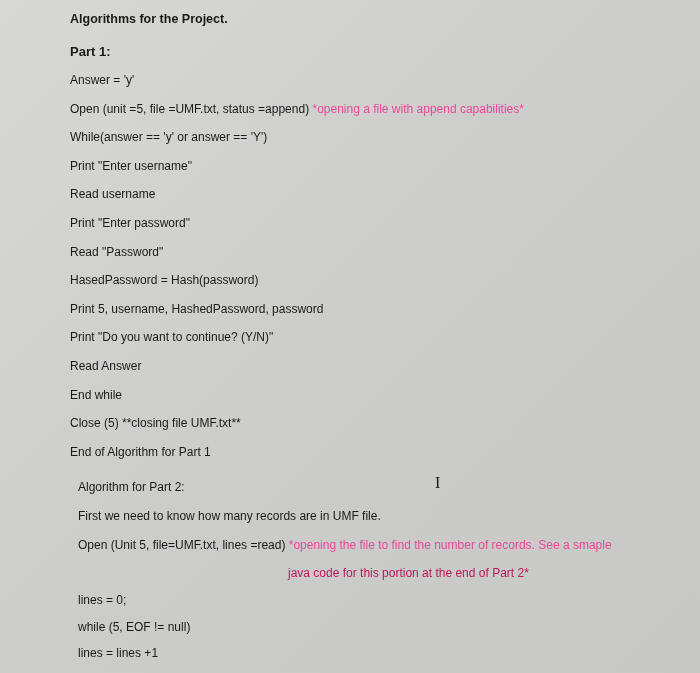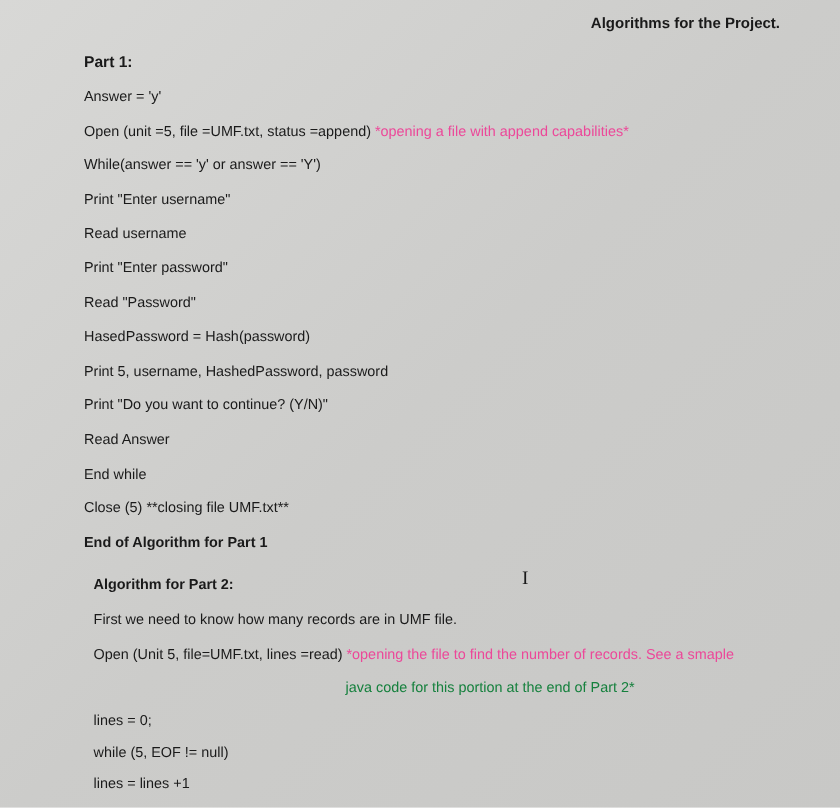--- a/index.html
+++ b/index.html
@@ -11,21 +11,21 @@
       font-size: 12px;
       color: #1a1a1a;
       padding: 12px 0 0 0;
       overflow: hidden;
     }
     .page {
       padding: 0 50px 0 70px;
     }
     .title {
       font-weight: bold;
-      text-align: right;
+      text-align: left;
       margin-bottom: 18px;
       font-size: 12.5px;
     }
     .section-header {
       font-weight: bold;
       margin-bottom: 14px;
       font-size: 13px;
     }
     .line {
       margin-bottom: 13px;
@@ -34,27 +34,27 @@
     }
     .line-tight {
       margin-bottom: 11px;
       font-size: 12px;
       line-height: 1.3;
     }
     .comment {
       color: #ec4899;
     }
     .comment-cont {
-      color: #15803d;
+      color: #be185d;
       margin-left: 210px;
       margin-bottom: 13px;
       font-size: 12px;
     }
     .bold {
-      font-weight: bold;
+      font-weight: normal;
     }
     .part2-block {
       margin-top: 20px;
       padding-left: 8px;
     }
     .cursor {
       position: absolute;
       font-family: serif;
       font-size: 16px;
       color: #1a1a1a;

